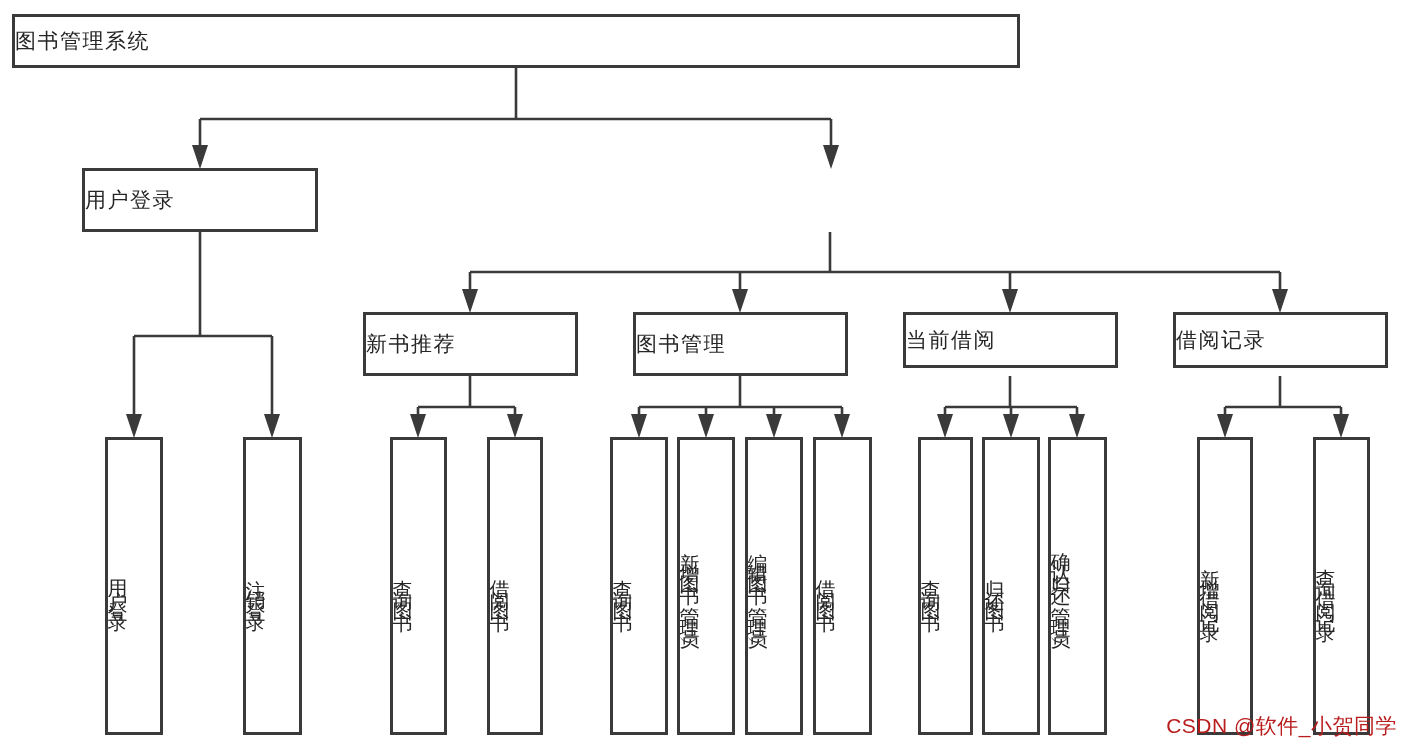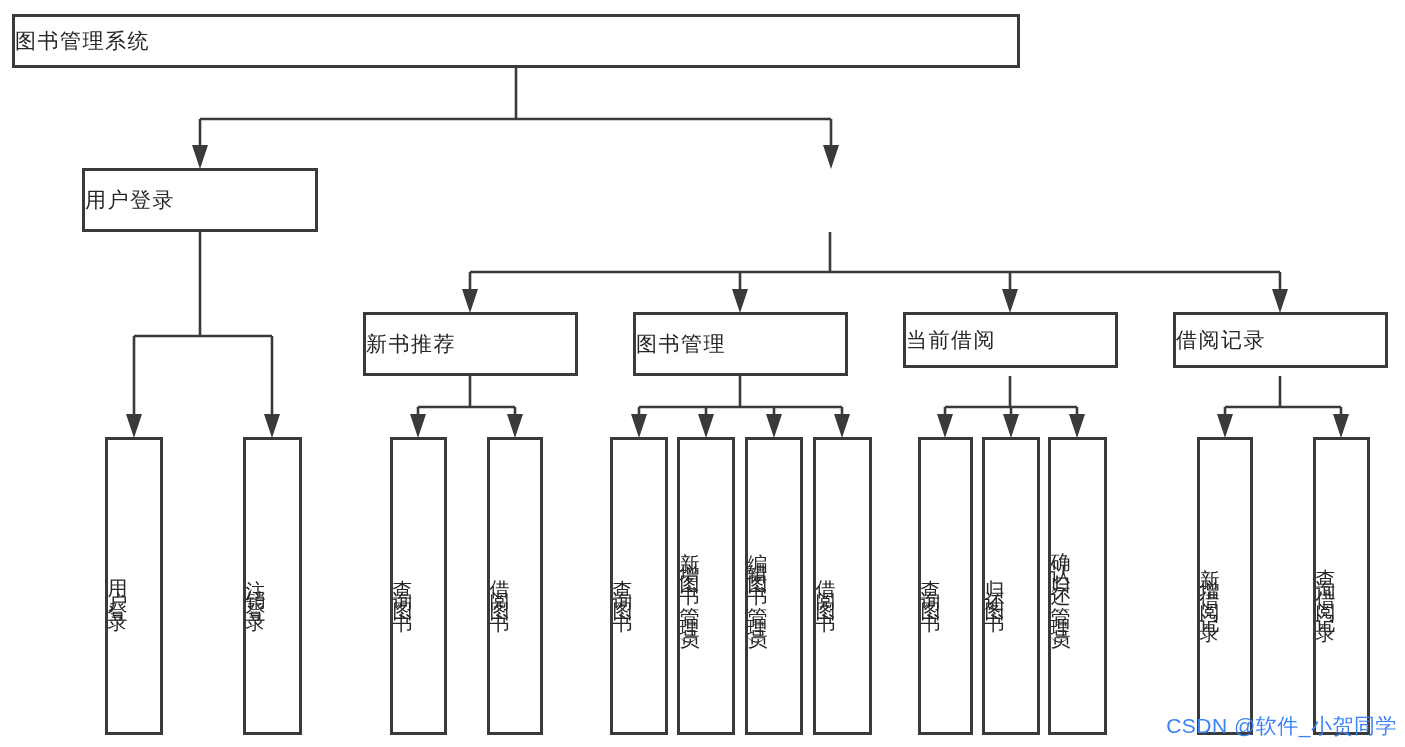--- a/index.html
+++ b/index.html
@@ -14,21 +14,21 @@
     display:flex;align-items:center;
   }
   .h-node{font-size:21px;letter-spacing:1.5px;white-space:nowrap;}
   .v-node{font-size:20px;}
   .v-node span{
     writing-mode:vertical-rl;text-orientation:mixed;
     letter-spacing:11px;line-height:1;white-space:nowrap;
   }
   #watermark{
     position:absolute;right:8px;top:712px;z-index:3;
-    font-size:21px;color:#3b82f6;letter-spacing:0.5px;white-space:nowrap;
+    font-size:21px;color:#b91c1c;letter-spacing:0.5px;white-space:nowrap;
   }
 </style>
 </head>
 <body>
 
 <div id="stage">
 
   <svg id="connectors" width="1405" height="747" viewBox="0 0 1405 747">
     <g stroke="#3a3a3a" stroke-width="2.6" fill="none">
       <path d="M516,68 V119"></path>

